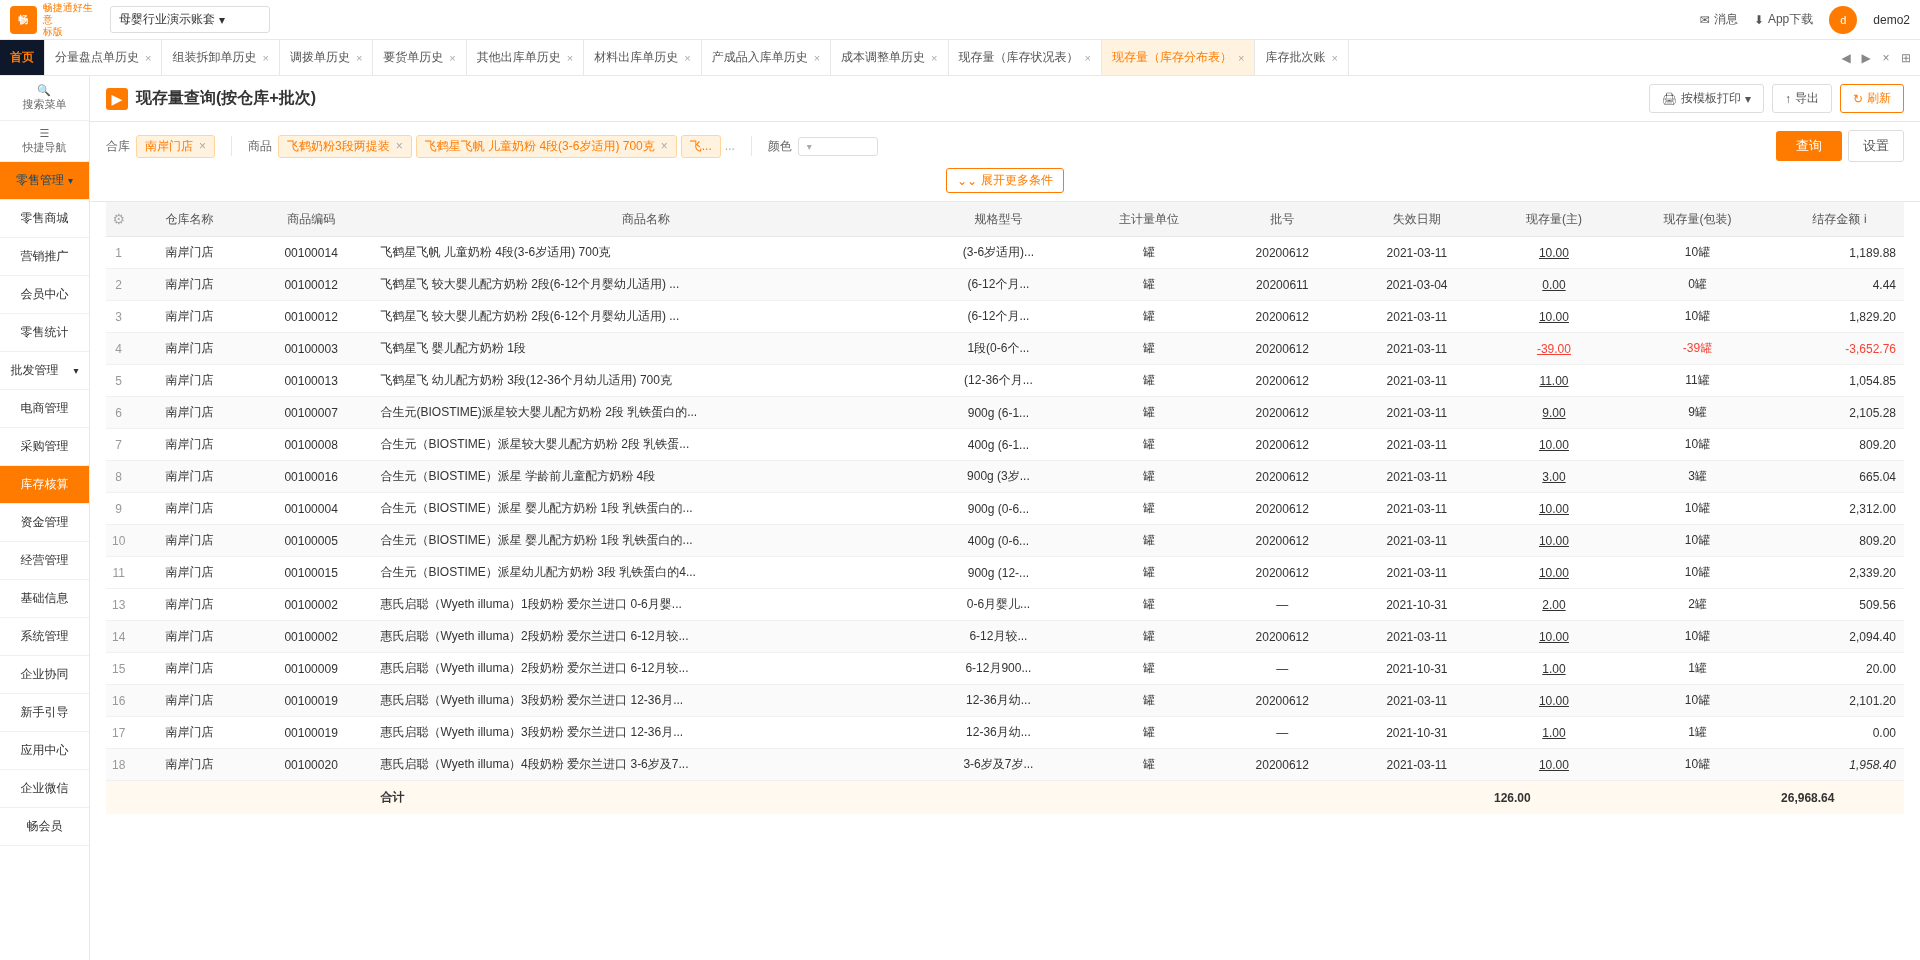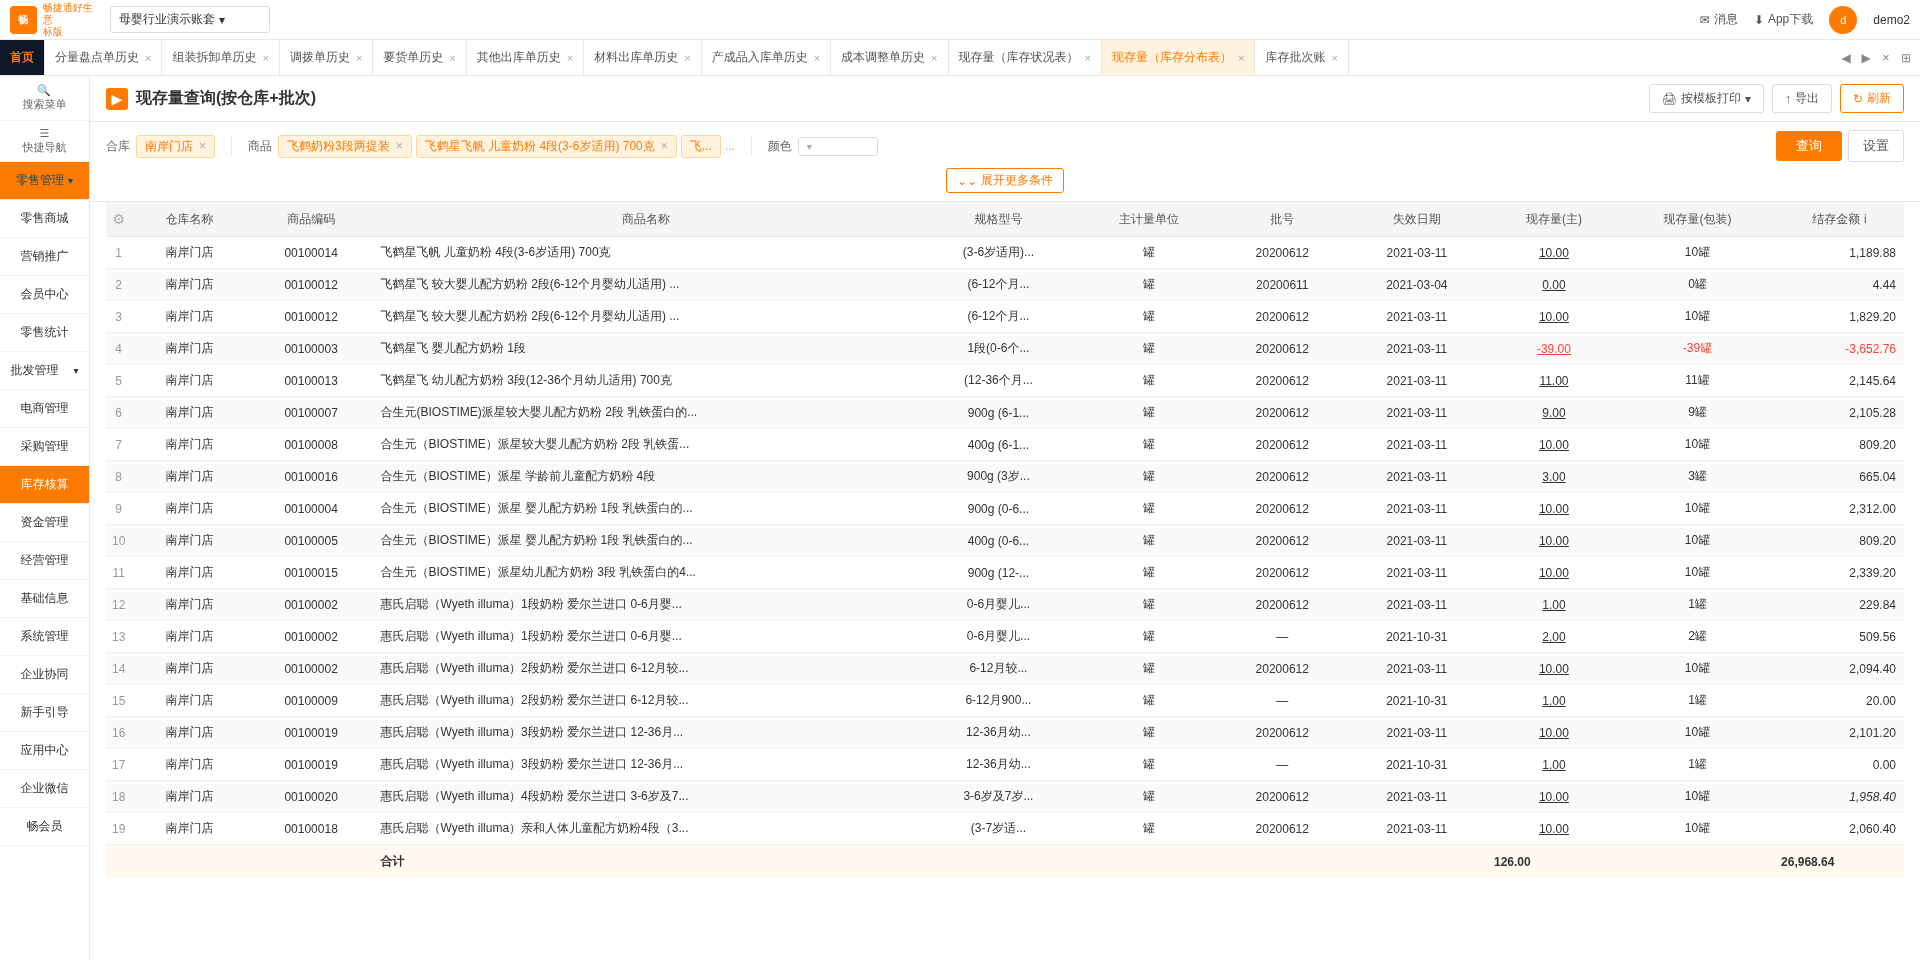--- a/index.html
+++ b/index.html
@@ -327,21 +327,21 @@
       <td class="row-num">5</td>
       <td>南岸门店</td>
       <td>00100013</td>
       <td class="left" style="max-width:280px;overflow:hidden;text-overflow:ellipsis;white-space:nowrap;">飞鹤星飞 幼儿配方奶粉 3段(12-36个月幼儿适用) 700克</td>
       <td>(12-36个月...</td>
       <td>罐</td>
       <td>20200612</td>
       <td>2021-03-11</td>
       <td style="color:#333;text-decoration:underline;cursor:pointer;">11.00</td>
       <td style="color:#333;">11罐</td>
-      <td style="color:#333;text-align:right;padding-right:8px;">2,145.64</td>
+      <td style="color:#333;text-align:right;padding-right:8px;">1,054.85</td>
     </tr>
             <tr style="background: rgb(250, 250, 250);">
       <td class="row-num">6</td>
       <td>南岸门店</td>
       <td>00100007</td>
       <td class="left" style="max-width:280px;overflow:hidden;text-overflow:ellipsis;white-space:nowrap;">合生元(BIOSTIME)派星较大婴儿配方奶粉 2段 乳铁蛋白的...</td>
       <td>900g (6-1...</td>
       <td>罐</td>
       <td>20200612</td>
       <td>2021-03-11</td>
@@ -406,33 +406,20 @@
       <td>南岸门店</td>
       <td>00100015</td>
       <td class="left" style="max-width:280px;overflow:hidden;text-overflow:ellipsis;white-space:nowrap;">合生元（BIOSTIME）派星幼儿配方奶粉 3段 乳铁蛋白的4...</td>
       <td>900g (12-...</td>
       <td>罐</td>
       <td>20200612</td>
       <td>2021-03-11</td>
       <td style="color:#333;text-decoration:underline;cursor:pointer;">10.00</td>
       <td style="color:#333;">10罐</td>
       <td style="color:#333;text-align:right;padding-right:8px;">2,339.20</td>
-    </tr>
-            <tr style="background: rgb(250, 250, 250);">
-      <td class="row-num">12</td>
-      <td>南岸门店</td>
-      <td>00100002</td>
-      <td class="left" style="max-width:280px;overflow:hidden;text-overflow:ellipsis;white-space:nowrap;">惠氏启聪（Wyeth illuma）1段奶粉 爱尔兰进口 0-6月婴...</td>
-      <td>0-6月婴儿...</td>
-      <td>罐</td>
-      <td>20200612</td>
-      <td>2021-03-11</td>
-      <td style="color:#333;text-decoration:underline;cursor:pointer;">1.00</td>
-      <td style="color:#333;">1罐</td>
-      <td style="color:#333;text-align:right;padding-right:8px;">229.84</td>
     </tr>
             <tr style="background: rgb(255, 255, 255);">
       <td class="row-num">13</td>
       <td>南岸门店</td>
       <td>00100002</td>
       <td class="left" style="max-width:280px;overflow:hidden;text-overflow:ellipsis;white-space:nowrap;">惠氏启聪（Wyeth illuma）1段奶粉 爱尔兰进口 0-6月婴...</td>
       <td>0-6月婴儿...</td>
       <td>罐</td>
       <td>—</td>
       <td>2021-10-31</td>
@@ -498,33 +485,20 @@
       <td>00100020</td>
       <td class="left" style="max-width:280px;overflow:hidden;text-overflow:ellipsis;white-space:nowrap;">惠氏启聪（Wyeth illuma）4段奶粉 爱尔兰进口 3-6岁及7...</td>
       <td>3-6岁及7岁...</td>
       <td>罐</td>
       <td>20200612</td>
       <td>2021-03-11</td>
       <td style="color:#333;text-decoration:underline;cursor:pointer;">10.00</td>
       <td style="color:#333;">10罐</td>
       <td style="color:#333;text-align:right;padding-right:8px;font-style:italic;">1,958.40</td>
     </tr>
-            <tr style="background: rgb(255, 255, 255);">
-      <td class="row-num">19</td>
-      <td>南岸门店</td>
-      <td>00100018</td>
-      <td class="left" style="max-width:280px;overflow:hidden;text-overflow:ellipsis;white-space:nowrap;">惠氏启聪（Wyeth illuma）亲和人体儿童配方奶粉4段（3...</td>
-      <td>(3-7岁适...</td>
-      <td>罐</td>
-      <td>20200612</td>
-      <td>2021-03-11</td>
-      <td style="color:#333;text-decoration:underline;cursor:pointer;">10.00</td>
-      <td style="color:#333;">10罐</td>
-      <td style="color:#333;text-align:right;padding-right:8px;">2,060.40</td>
-    </tr>
           </tbody>
         <tfoot>
           <tr class="footer-row">
             <td></td>
             <td></td>
             <td></td>
             <td class="left">合计</td>
             <td></td>
             <td></td>
             <td></td>

